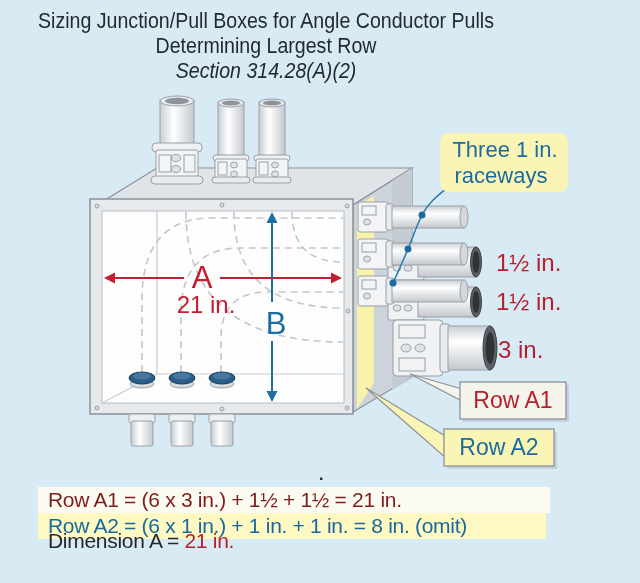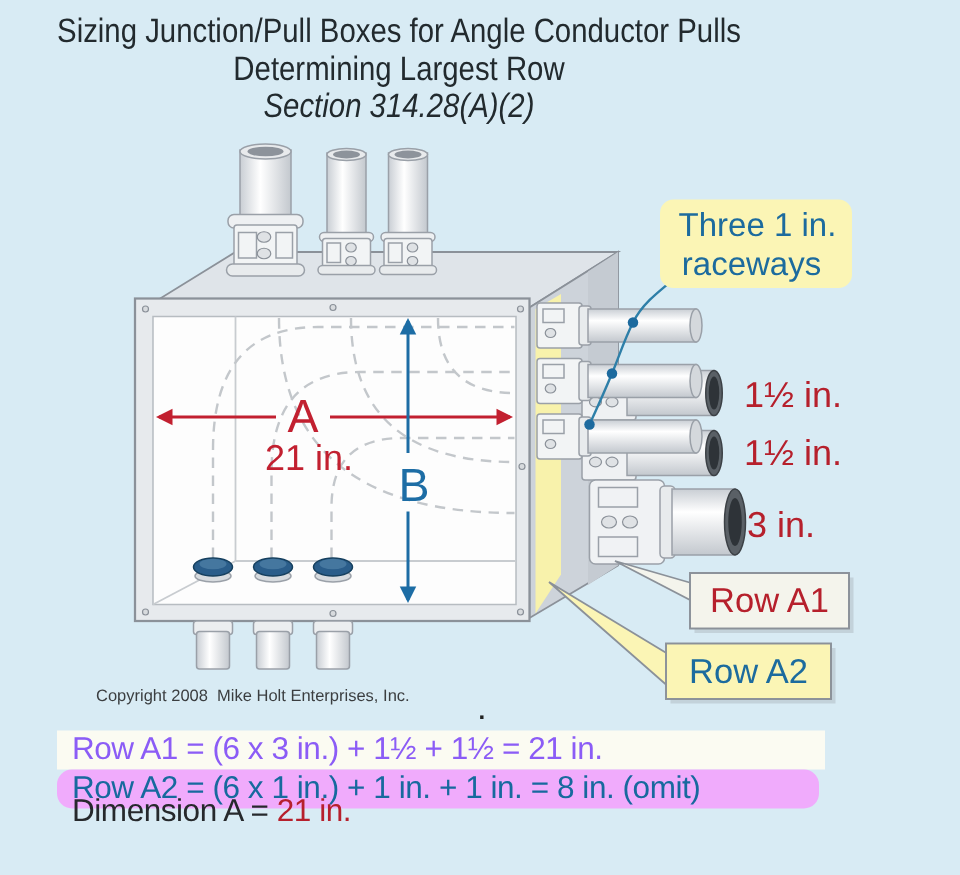--- a/index.html
+++ b/index.html
@@ -6,22 +6,22 @@
   .page{position:relative;width:628px;height:583px;background:#d8ebf4;overflow:hidden;
         font-family:"Liberation Sans","DejaVu Sans",sans-serif;text-decoration:underline;}
   .title{position:absolute;top:8px;left:0;width:532px;text-align:center;color:#222a2e;
          transform:scaleX(0.87);transform-origin:50% 0;}
   .title .t1,.title .t2{font-size:22.5px;line-height:25px;font-weight:400;}
   .title .t3{font-size:22.5px;line-height:25px;font-style:italic;}
   .copyright{position:absolute;left:64px;top:458px;font-size:11px;color:#3b3e40;white-space:pre;}
   .straydot{position:absolute;left:319px;top:466px;font-size:16px;font-weight:bold;color:#222;}
   .frow{position:absolute;left:38px;height:26px;line-height:26px;font-size:21px;
         letter-spacing:-0.3px;padding-left:10px;white-space:pre;}
-  .frow1{top:487px;width:502px;background:#fbfbf2;color:#8b5cf6;}
-  .frow2{top:513px;width:498px;background:#f0abfc;color:#17699e;border-radius:10px;}
+  .frow1{top:487px;width:502px;background:#fbfbf2;color:#7f1d1d;}
+  .frow2{top:513px;width:498px;background:#fef9c3;color:#17699e;}
   .frow3{top:528px;background:transparent;color:#26292c;}
   .frow3 .red{color:#b6202c;}
   svg{position:absolute;left:0;top:0;}
   svg text{font-family:"Liberation Sans","DejaVu Sans",sans-serif;}
   .lblRed{fill:#b6202c;font-size:24px;}
   .lblBlue{fill:#1c6b9e;font-size:22px;}
   .dimRed{fill:#c22030;font-size:31px;}
   .dimRedSm{fill:#c22030;font-size:24px;}
   .dimBlue{fill:#1d6da5;font-size:31px;}
   .callRed{fill:#b6202c;font-size:23px;}
@@ -271,19 +271,18 @@
         <circle cx="422" cy="215" r="3.5"></circle>
           <circle cx="408" cy="249" r="3.5"></circle>
           <circle cx="393" cy="283" r="3.5"></circle>
       </g>
       <rect x="440" y="133" width="128" height="59" rx="9" fill="#fbf5b5"></rect>
       <text x="505" y="157" text-anchor="middle" class="lblBlue">Three 1 in.</text>
       <text x="501" y="183" text-anchor="middle" class="lblBlue">raceways</text>
     </g>
   </svg>
 
-  <div class="copyright">Copyright 2008  Mike Holt Enterprises, Inc.</div>
   <div class="straydot">.</div>
   <div class="frow frow1">Row A1 = (6 x 3 in.) + 1½ + 1½ = 21 in.</div>
   <div class="frow frow2">Row A2 = (6 x 1 in.) + 1 in. + 1 in. = 8 in. (omit)</div>
   <div class="frow frow3"><span>Dimension A = </span><span class="red">21 in.</span></div>
 
 </div>
 
 </body></html>

